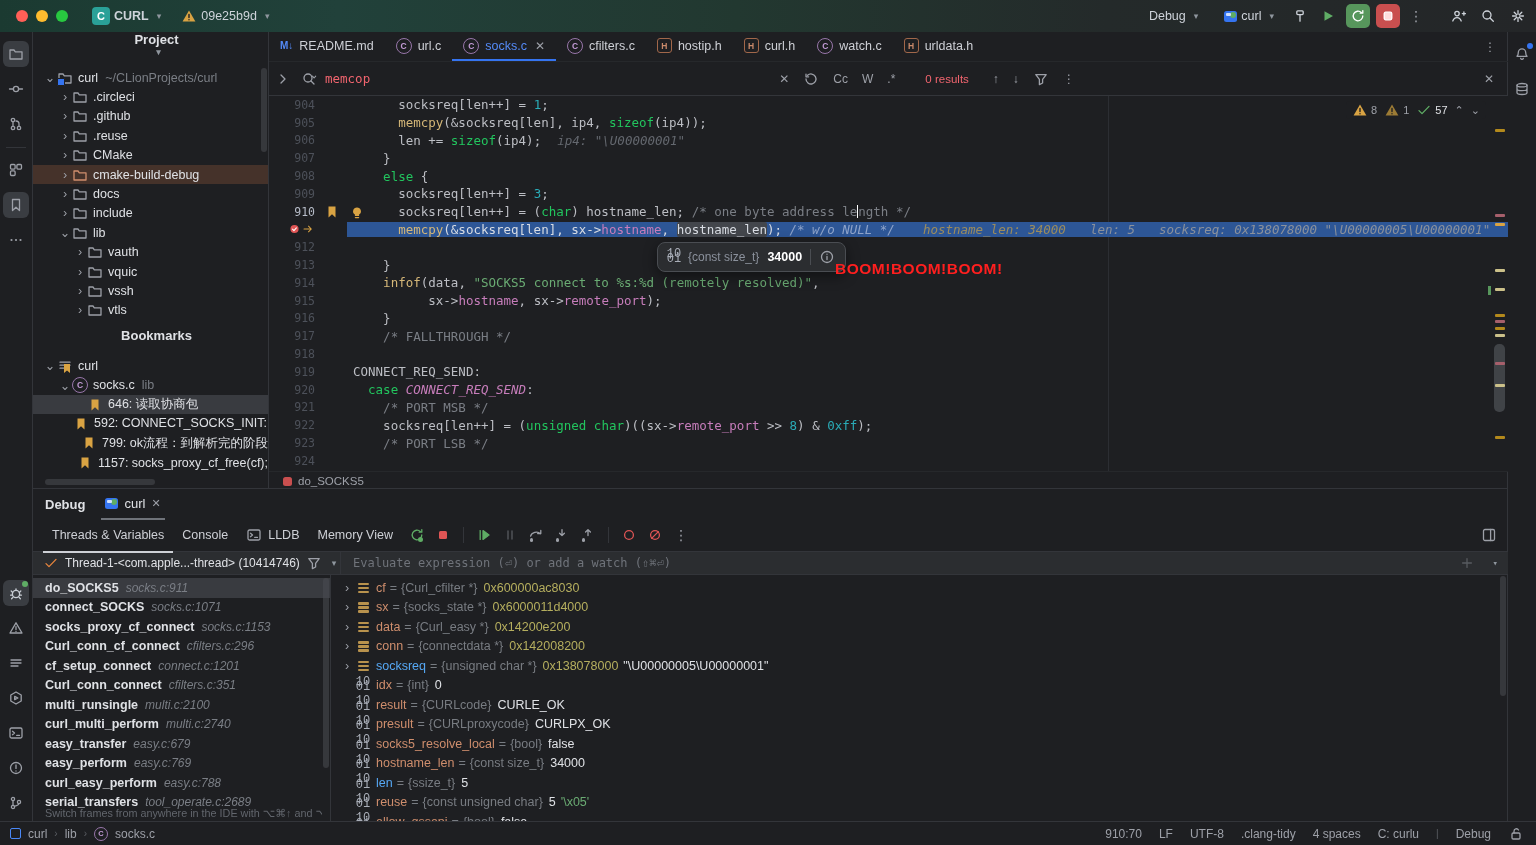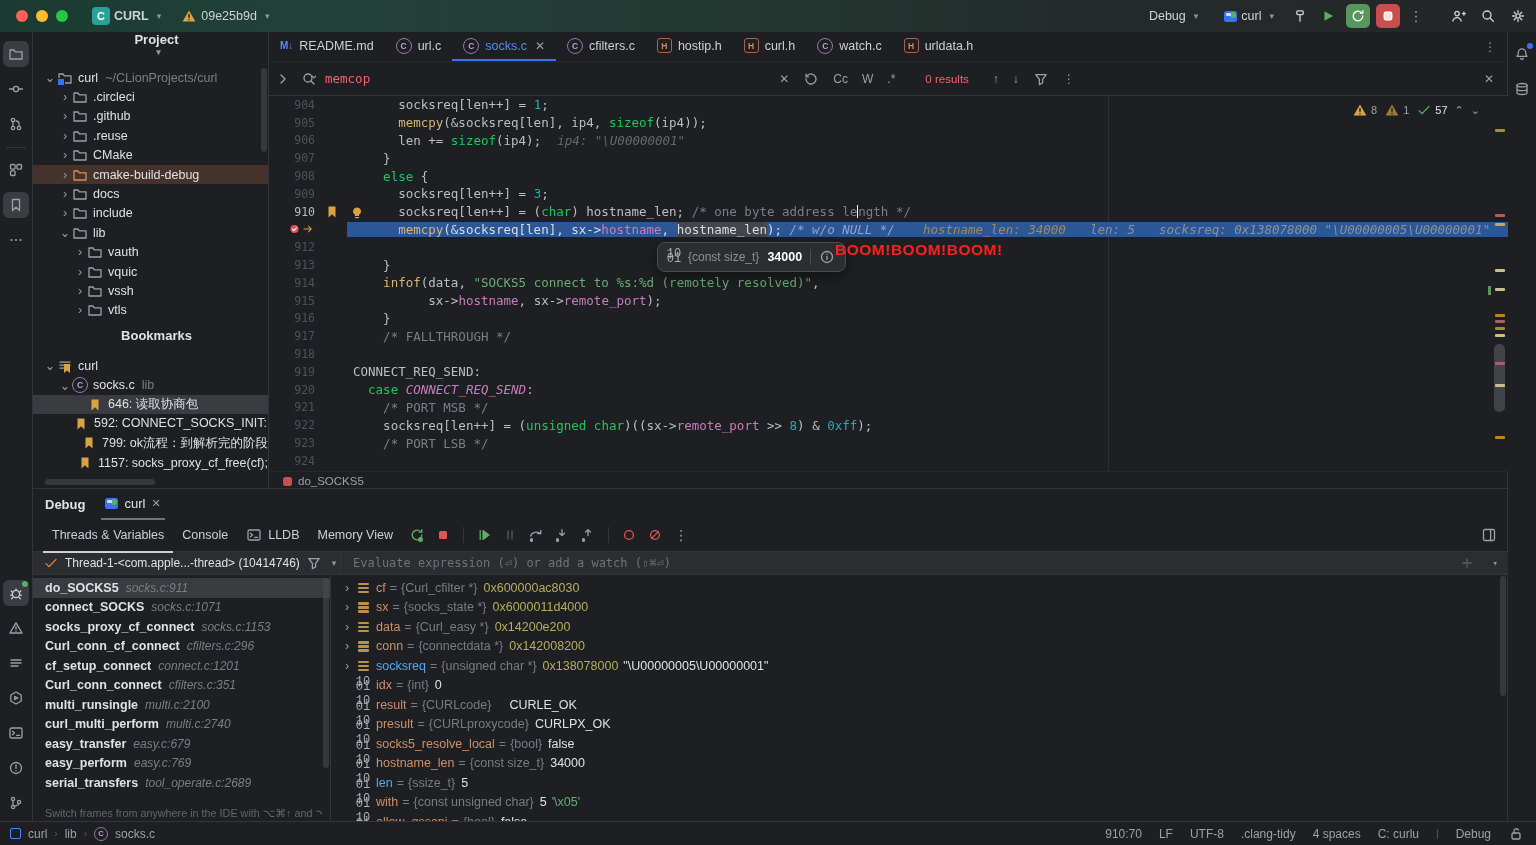--- a/index.html
+++ b/index.html
@@ -82,21 +82,21 @@
     padding:1px 6px;border-radius:4px;}
   .stripe{position:absolute;top:0;bottom:0;right:2px;width:12px;}
   .mark{position:absolute;left:1px;width:10px;height:3px;border-radius:1px;}
   .thumbv{position:absolute;left:0;width:11px;border-radius:5px;background:#6b6e75;opacity:.45;}
   .tooltip{position:absolute;left:388px;top:146px;background:#2b2d30;border:1px solid #4a4d52;
     border-radius:8px;padding:6px 10px;display:flex;align-items:center;gap:8px;
     box-shadow:0 4px 14px rgba(0,0,0,.45);font-family:"Liberation Sans",sans-serif;}
   .tooltip .ttype{color:#8b919c;font-size:12px;}
   .tooltip .tval{color:#ffffff;font-size:12.5px;font-weight:bold;}
   .tooltip .tdiv{width:1px;height:16px;background:#4a4d52;}
-  .boom{position:absolute;left:566px;top:145px;color:#ff1f1f;font-weight:bold;font-size:15.5px;
+  .boom{position:absolute;left:566px;top:164px;color:#ff1f1f;font-weight:bold;font-size:15.5px;
     font-family:"Liberation Sans",sans-serif;letter-spacing:.5px;}
   .binico{display:inline-flex;flex-direction:column;line-height:5.5px;font-size:12px;color:#a9aeb8;
     font-family:Liberation Mono, monospace;width:12px;align-items:center;}
   .crumb{height:18px;display:flex;align-items:center;gap:6px;padding-left:14px;font-size:11.5px;color:#9da0a8;
     border-top:1px solid #26282b;}
   .fnico{width:9px;height:9px;border-radius:2.5px;background:#c94f4f;}
   
   .debugpanel{position:absolute;top:488px;left:33px;right:28px;height:334px;border-top:1px solid #33353a;}
   .dbgtabs{height:30px;display:flex;align-items:center;padding-left:12px;gap:16px;}
   .dbgtitle{font-weight:bold;}
@@ -994,20 +994,24 @@
           </div>
           <div class="frow">
             <span style="font-weight:bold;">easy_transfer</span>
             <span class="loc">easy.c:679</span>
           </div>
           <div class="frow">
             <span style="font-weight:bold;">easy_perform</span>
             <span class="loc">easy.c:769</span>
           </div>
           <div class="frow">
+            <span style="font-weight:bold;">curl_easy_perform</span>
+            <span class="loc">easy.c:788</span>
+          </div>
+          <div class="frow">
             <span style="font-weight:bold;">serial_transfers</span>
             <span class="loc">tool_operate.c:2689</span>
           </div>
         <div class="fhint">
           <span>Switch frames from anywhere in the IDE with ⌥⌘↑ and ⌥⌘↓</span>
         </div>
         <div class="vscroll" style="right:1px;top:4px;height:190px;"></div>
       </div>
       <div class="vars" id="vars">
           <div class="vrow">
@@ -1098,21 +1102,21 @@
             <span class="vchev"></span>
             <span class="vico">
               <span class="binico">
                 <span>10</span>
                 <span>01</span>
               </span>
             </span>
             <span class="vname">result</span>
             <span class="veq">=</span>
             <span class="vtype">{CURLcode}</span>
-            <span class="vval" style="margin-left:12px;">CURLE_OK</span>
+            <span class="vval" style="margin-left:0px;">CURLE_OK</span>
           </div>
           <div class="vrow">
             <span class="vchev"></span>
             <span class="vico">
               <span class="binico">
                 <span>10</span>
                 <span>01</span>
               </span>
             </span>
             <span class="vname">presult</span>
@@ -1160,21 +1164,21 @@
             <span class="vval" style="margin-left:0px;">5</span>
           </div>
           <div class="vrow">
             <span class="vchev"></span>
             <span class="vico">
               <span class="binico">
                 <span>10</span>
                 <span>01</span>
               </span>
             </span>
-            <span class="vname">with</span>
+            <span class="vname">reuse</span>
             <span class="veq">=</span>
             <span class="vtype">{const unsigned char}</span>
             <span class="vval" style="margin-left:0px;">5</span>
             <span class="vchar">'\x05'</span>
           </div>
           <div class="vrow">
             <span class="vchev"></span>
             <span class="vico">
               <span class="binico">
                 <span>10</span>

